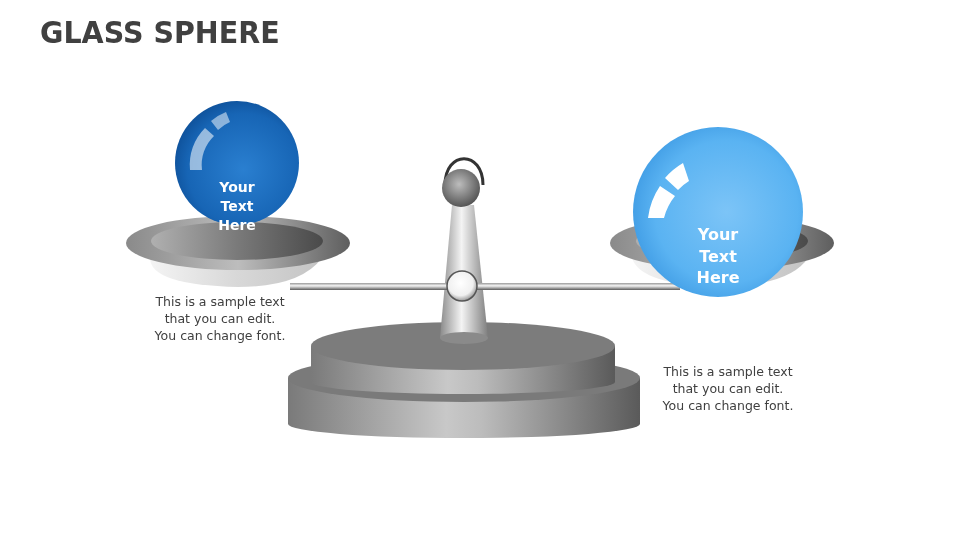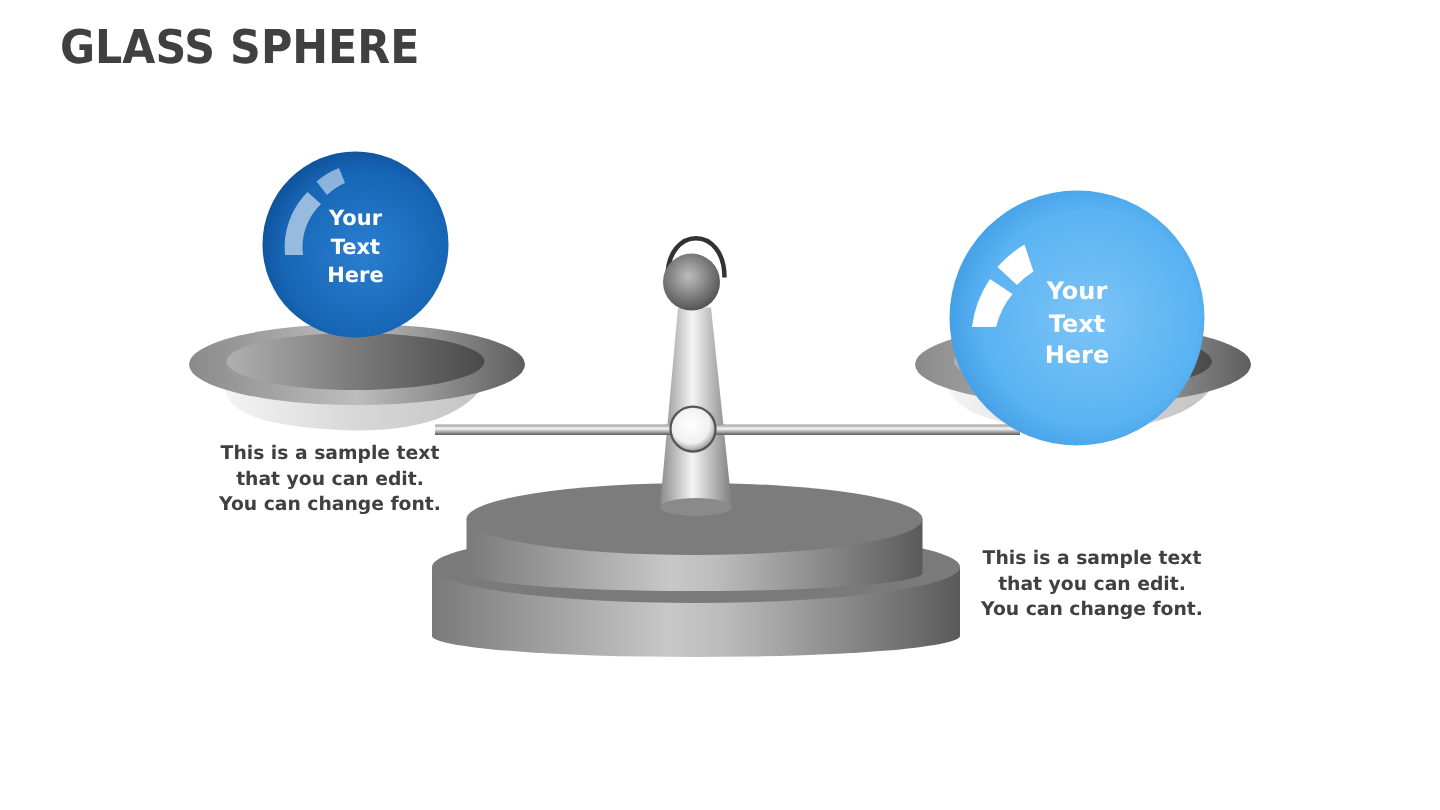--- a/index.html
+++ b/index.html
@@ -1,21 +1,21 @@
 <!DOCTYPE html>
 <html><head>
 <meta charset="utf-8">
 <style>
   html, body { margin:0; padding:0; }
   body { width:960px; height:540px; background:#ffffff; position:relative; overflow:hidden; font-family:"Liberation Sans", sans-serif; }
   .title { position:absolute; left:40px; top:14px; font-size:31px; font-weight:bold; color:#404040; letter-spacing:0px; font-family:"DejaVu Sans", sans-serif; transform:scaleX(0.92); transform-origin:left; }
   .abs { position:absolute; }
   .caption { position:absolute; width:170px; text-align:center; font-size:12.5px; line-height:17px; color:#404040; font-family:"DejaVu Sans", sans-serif; }
-  .caption div { white-space:nowrap;font-weight:bold; }
-  .sphere-label { position:absolute; text-align:center; color:#ffffff; font-weight:bold; font-family:"DejaVu Sans", sans-serif; }
+  .caption div { white-space:nowrap; }
+  .sphere-label { position:absolute; text-align:center; color:#ffffff; font-weight:bold; font-family:"DejaVu Sans", sans-serif;margin-top:41px; }
   .sphere-label div { line-height:1.35; }
 </style>
 </head>
 <body>
 
 <div class="title">GLASS SPHERE</div>
 
 <svg class="abs" style="left:0;top:0" width="960" height="540">
   <defs>
     <linearGradient id="metalH" x1="0" x2="1" y1="0" y2="0">

